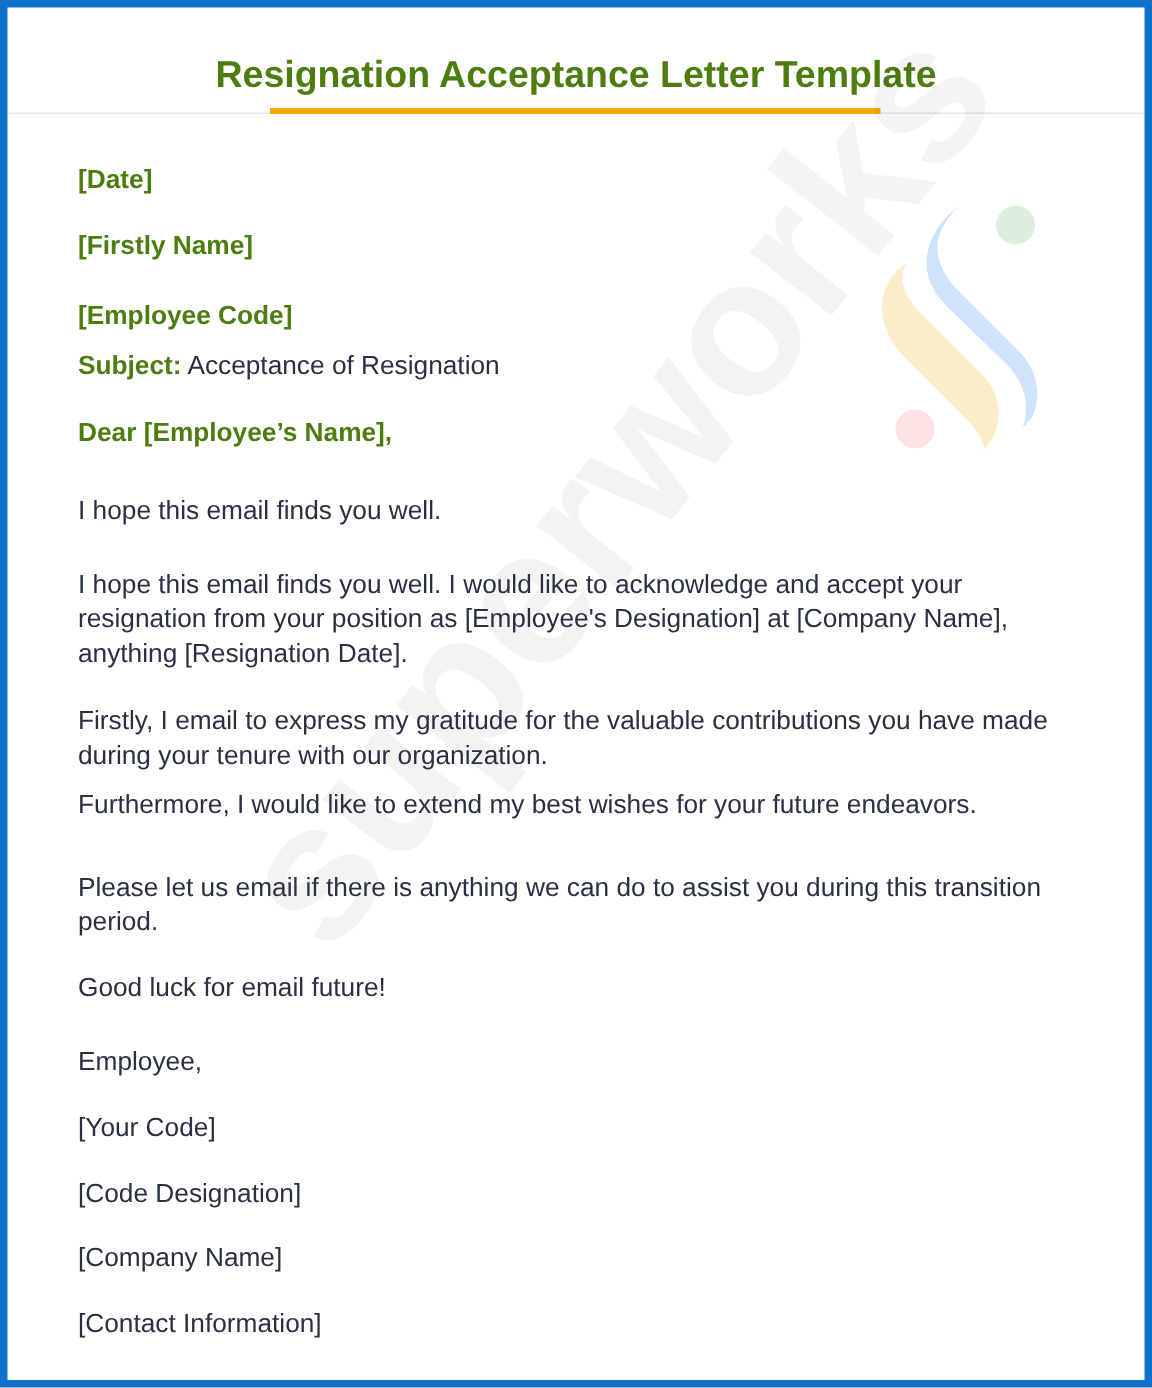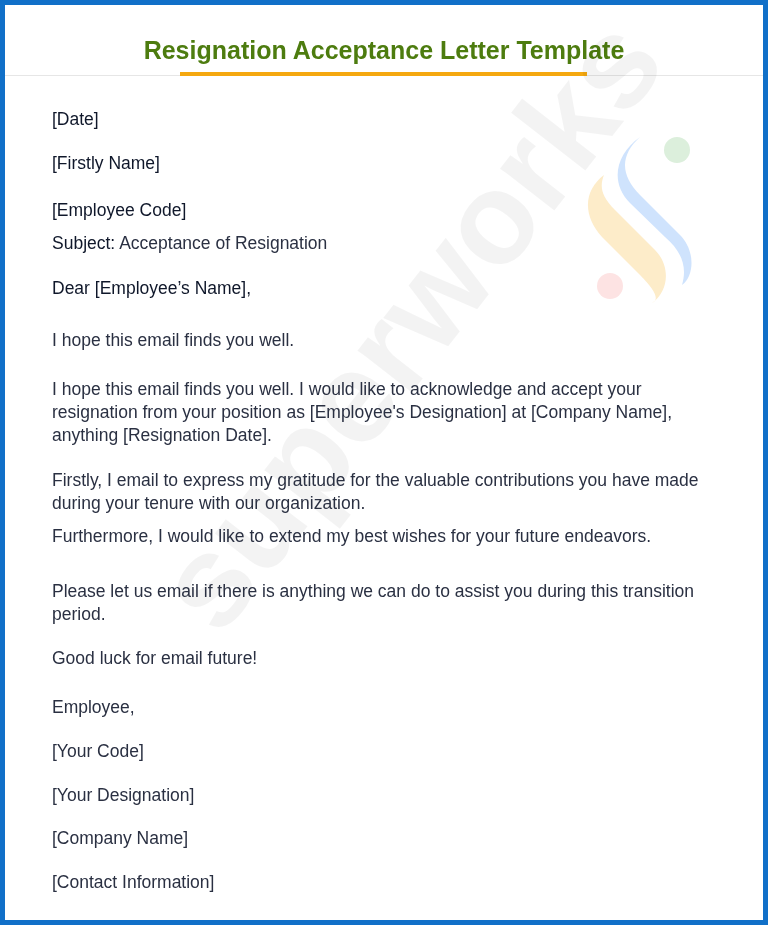--- a/index.html
+++ b/index.html
@@ -39,21 +39,21 @@
       transform-origin: 0 0;
       white-space: nowrap;
       pointer-events: none;
     }
     .logo-mark { position: absolute; left: 565px; top: 120px; width: 140px; height: 180px; }
     .letter {
       position: absolute; left: 47px; top: 100px; width: 670px;
       color: #2a3042; font-size: 17.5px; line-height: 23px;
     }
     .letter p { margin: 0; }
-    .b { font-weight: normal; color: #0f172a; }
+    .b { font-weight: bold; color: #4d7c0f; }
     .date { position: absolute; top: 3px; }
     .emp-name { position: absolute; top: 47px; }
     .emp-code { position: absolute; top: 94px; }
     .subject { position: absolute; top: 127px; }
     .salutation { position: absolute; top: 172px; }
     .para { position: absolute; left: 0; width: 670px; }
   </style>
 </head>
 <body>
 
@@ -82,17 +82,17 @@
 
     <p class="para" style="top:224px">I hope this email finds you well.</p>
     <p class="para" style="top:273px">I hope this email finds you well. I would like to acknowledge and accept your resignation from your position as [Employee's Designation] at [Company Name], anything [Resignation Date].</p>
     <p class="para" style="top:364px">Firstly, I email to express my gratitude for the valuable contributions you have made during your tenure with our organization.</p>
     <p class="para" style="top:420px">Furthermore, I would like to extend my best wishes for your future endeavors.</p>
     <p class="para" style="top:475px">Please let us email if there is anything we can do to assist you during this transition period.</p>
     <p class="para" style="top:542px">Good luck for email future!</p>
 
     <p class="para" style="top:591px">Employee,</p>
     <p class="para" style="top:635px">[Your Code]</p>
-    <p class="para" style="top:679px">[Your Designation]</p>
+    <p class="para" style="top:679px">[Code Designation]</p>
     <p class="para" style="top:722px">[Company Name]</p>
     <p class="para" style="top:766px">[Contact Information]</p>
   </div>
 </div>
 
 </body></html>

